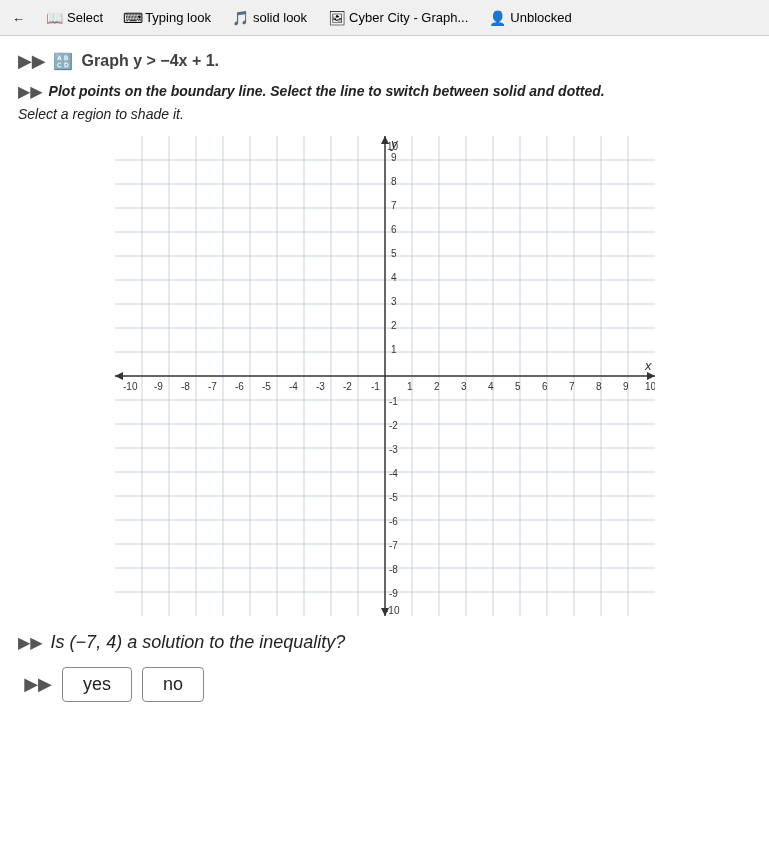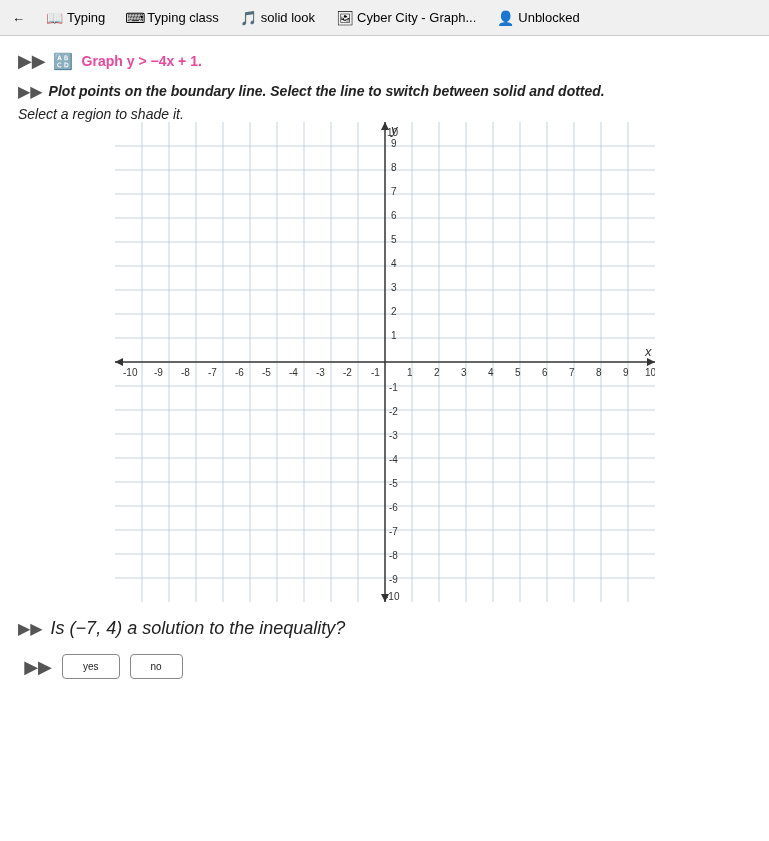--- a/index.html
+++ b/index.html
@@ -52,23 +52,23 @@
       align-items: center;
       gap: 8px;
       margin-bottom: 10px;
     }
     .sound-icon {
       color: #555;
       font-size: 18px;
       cursor: pointer;
     }
     .problem-title {
-      font-size: 14px;
+      font-size: 16px;
       font-weight: bold;
-      color: #ec4899;
+      color: #404040;
     }
 
     
     .instructions {
       display: flex;
       align-items: flex-start;
       gap: 6px;
       margin-bottom: 4px;
     }
     .instructions-text {
@@ -78,20 +78,21 @@
       line-height: 1.4;
     }
     .instructions-text strong {
       font-weight: bold;
       text-align: right;
     }
     .select-region {
       font-size: 14px;
       font-style: italic;
       color: #222;
+      margin-bottom: 14px;
     }
 
     
     .graph-container {
       display: flex;
       justify-content: center;
       margin: 0 auto 16px auto;
       width: 560px;
     }
 
@@ -125,42 +126,42 @@
       width: 28px;
       height: 28px;
       display: flex;
       align-items: center;
       justify-content: center;
       color: #555;
       font-size: 18px;
     }
     .answer-btn {
       padding: 6px 20px;
-      font-size: 10px;
+      font-size: 18px;
       background: #fff;
       border: 1px solid #888;
       border-radius: 4px;
       cursor: pointer;
       color: #222;
     }
   </style>
 </head>
 <body>
 
 <div class="topbar">
   <div class="topbar-item">
     <span>←</span>
   </div>
   <div class="topbar-item">
     <span class="topbar-icon">📖</span>
-    <span>Typing</span>
+    <span>Select</span>
   </div>
   <div class="topbar-item">
     <span class="topbar-icon">⌨</span>
-    <span>Typing class</span>
+    <span>Typing look</span>
   </div>
   <div class="topbar-item">
     <span class="topbar-icon">🎵</span>
     <span>solid look</span>
   </div>
   <div class="topbar-item">
     <span class="topbar-icon">🖼</span>
     <span>Cyber City - Graph...</span>
   </div>
   <div class="topbar-item">

